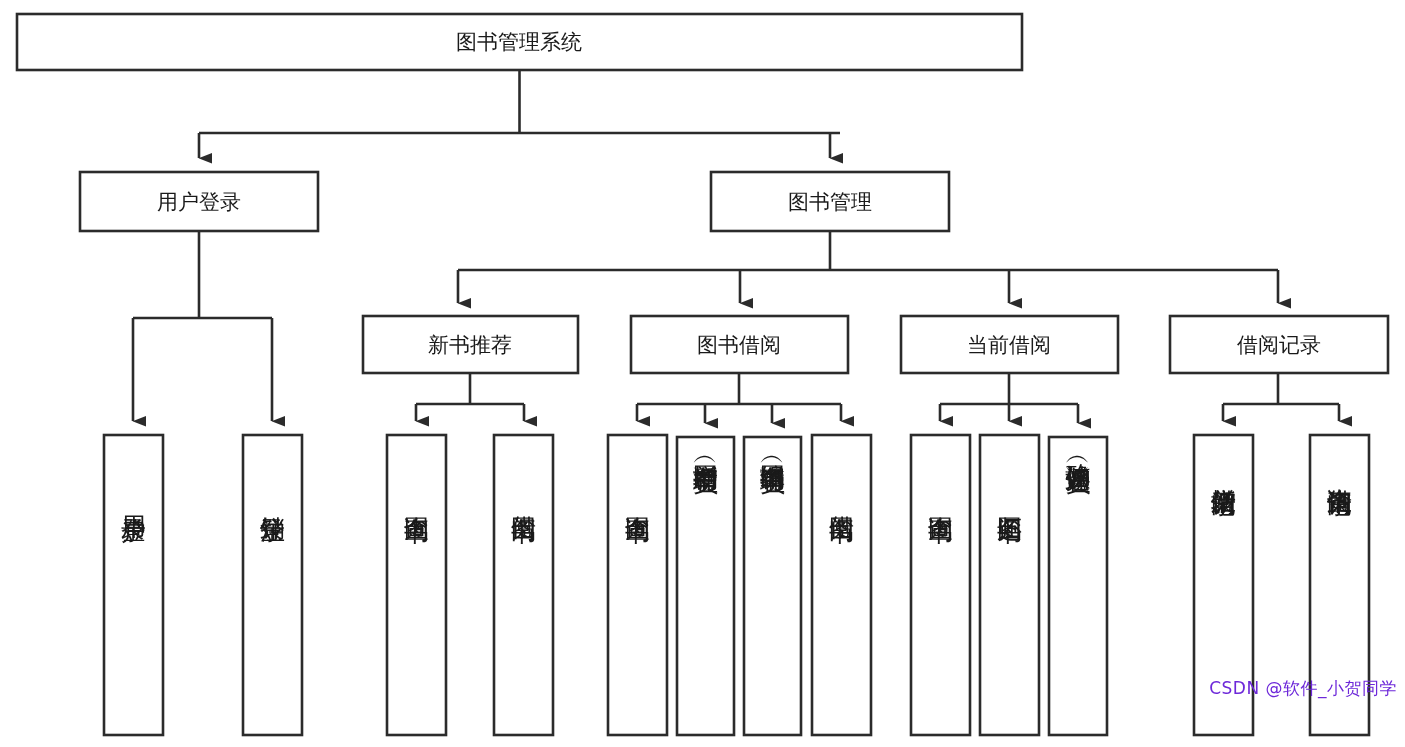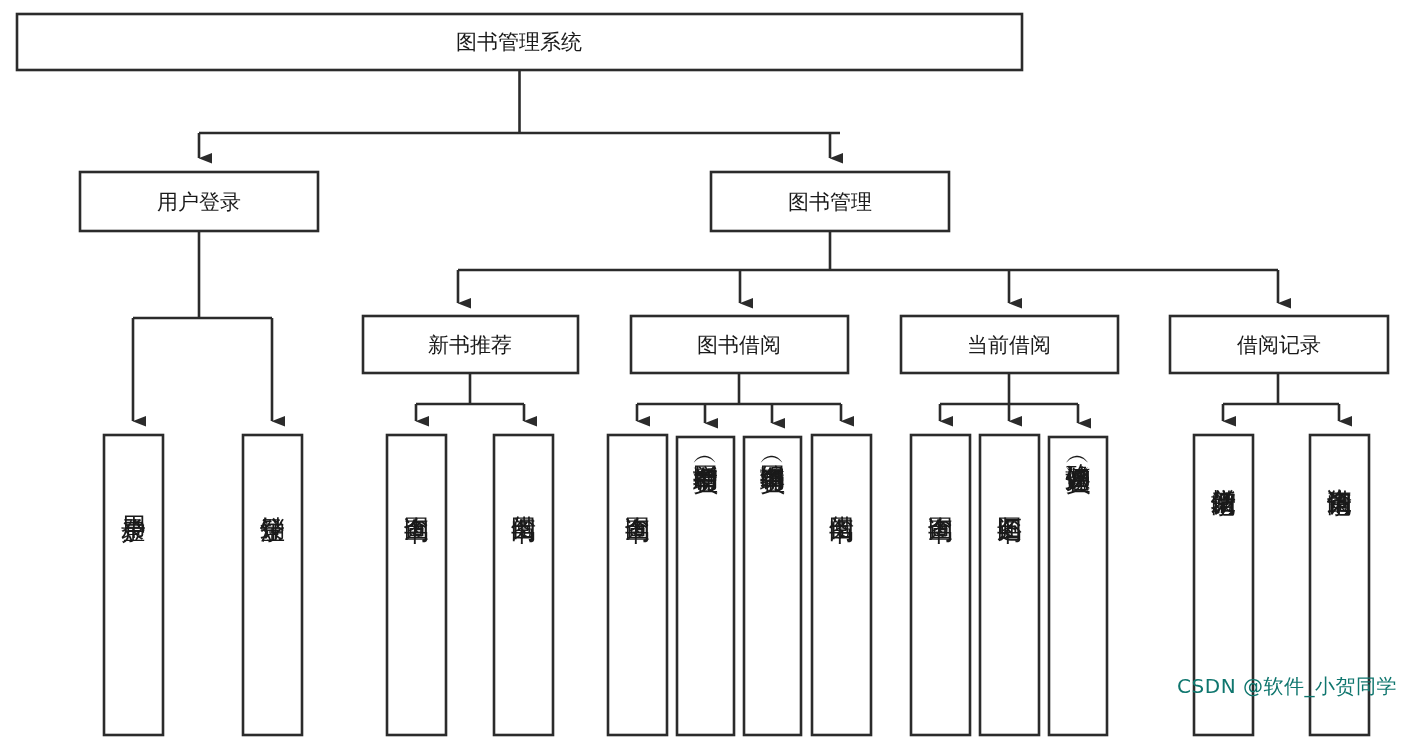--- a/index.html
+++ b/index.html
@@ -37,22 +37,22 @@
     line-height:1.0;
     color:#1a1a1a;
     letter-spacing:1px;
     white-space:nowrap;
   }
   .watermark{
     position:absolute;
     right:8px;
     bottom:4px;
     font-family:"DejaVu Sans","Liberation Sans",sans-serif;
-    font-size:20px;
-    color:#0f766e;
+    font-size:17px;
+    color:#6d28d9;
     letter-spacing:0.5px;
     user-select:none;
     white-space:nowrap;
   }
 </style>
 </head>
 <body>
 
 <div id="stage">
 

